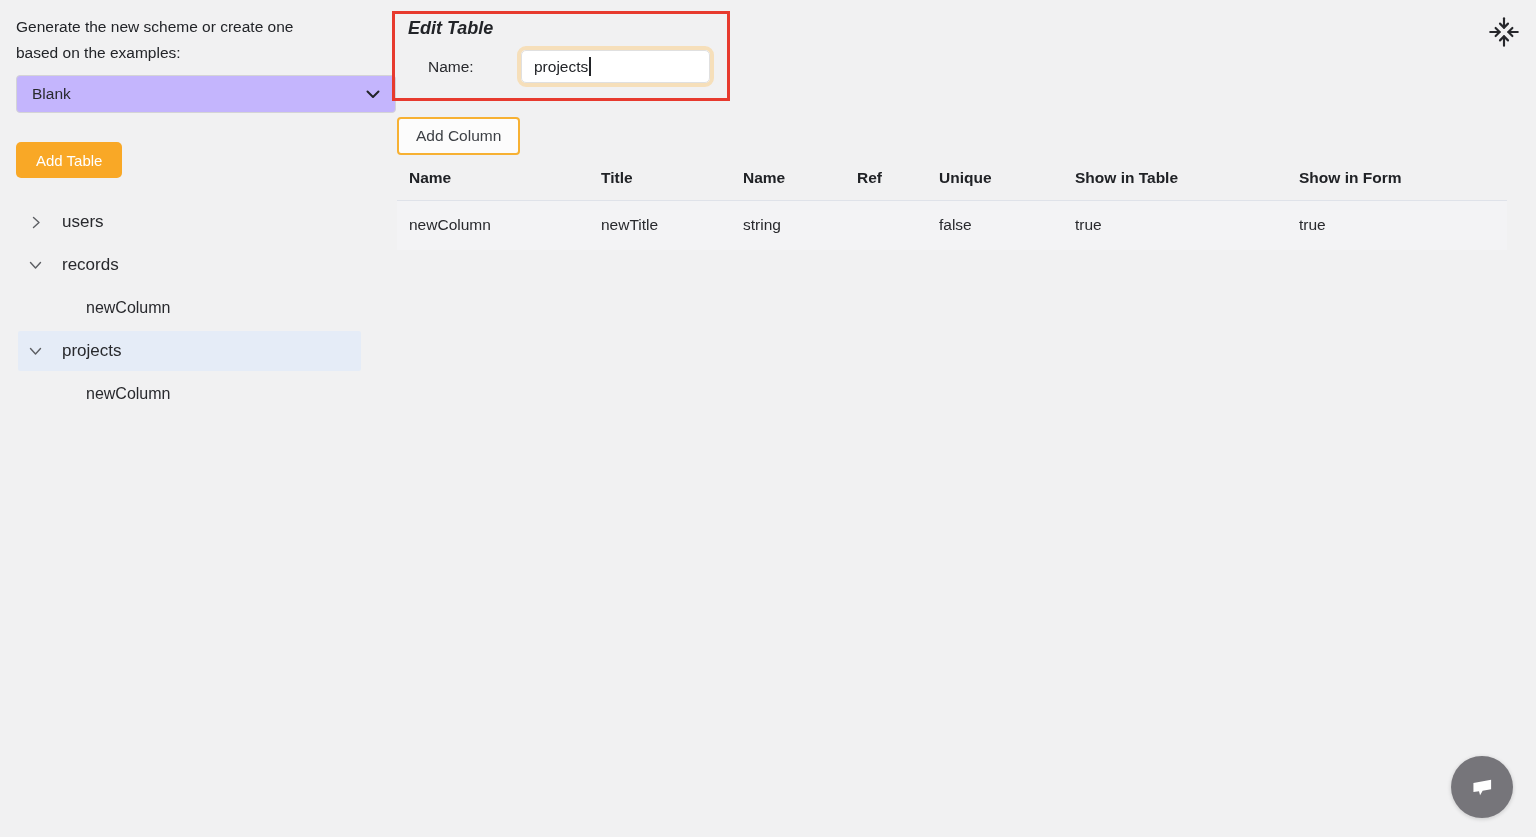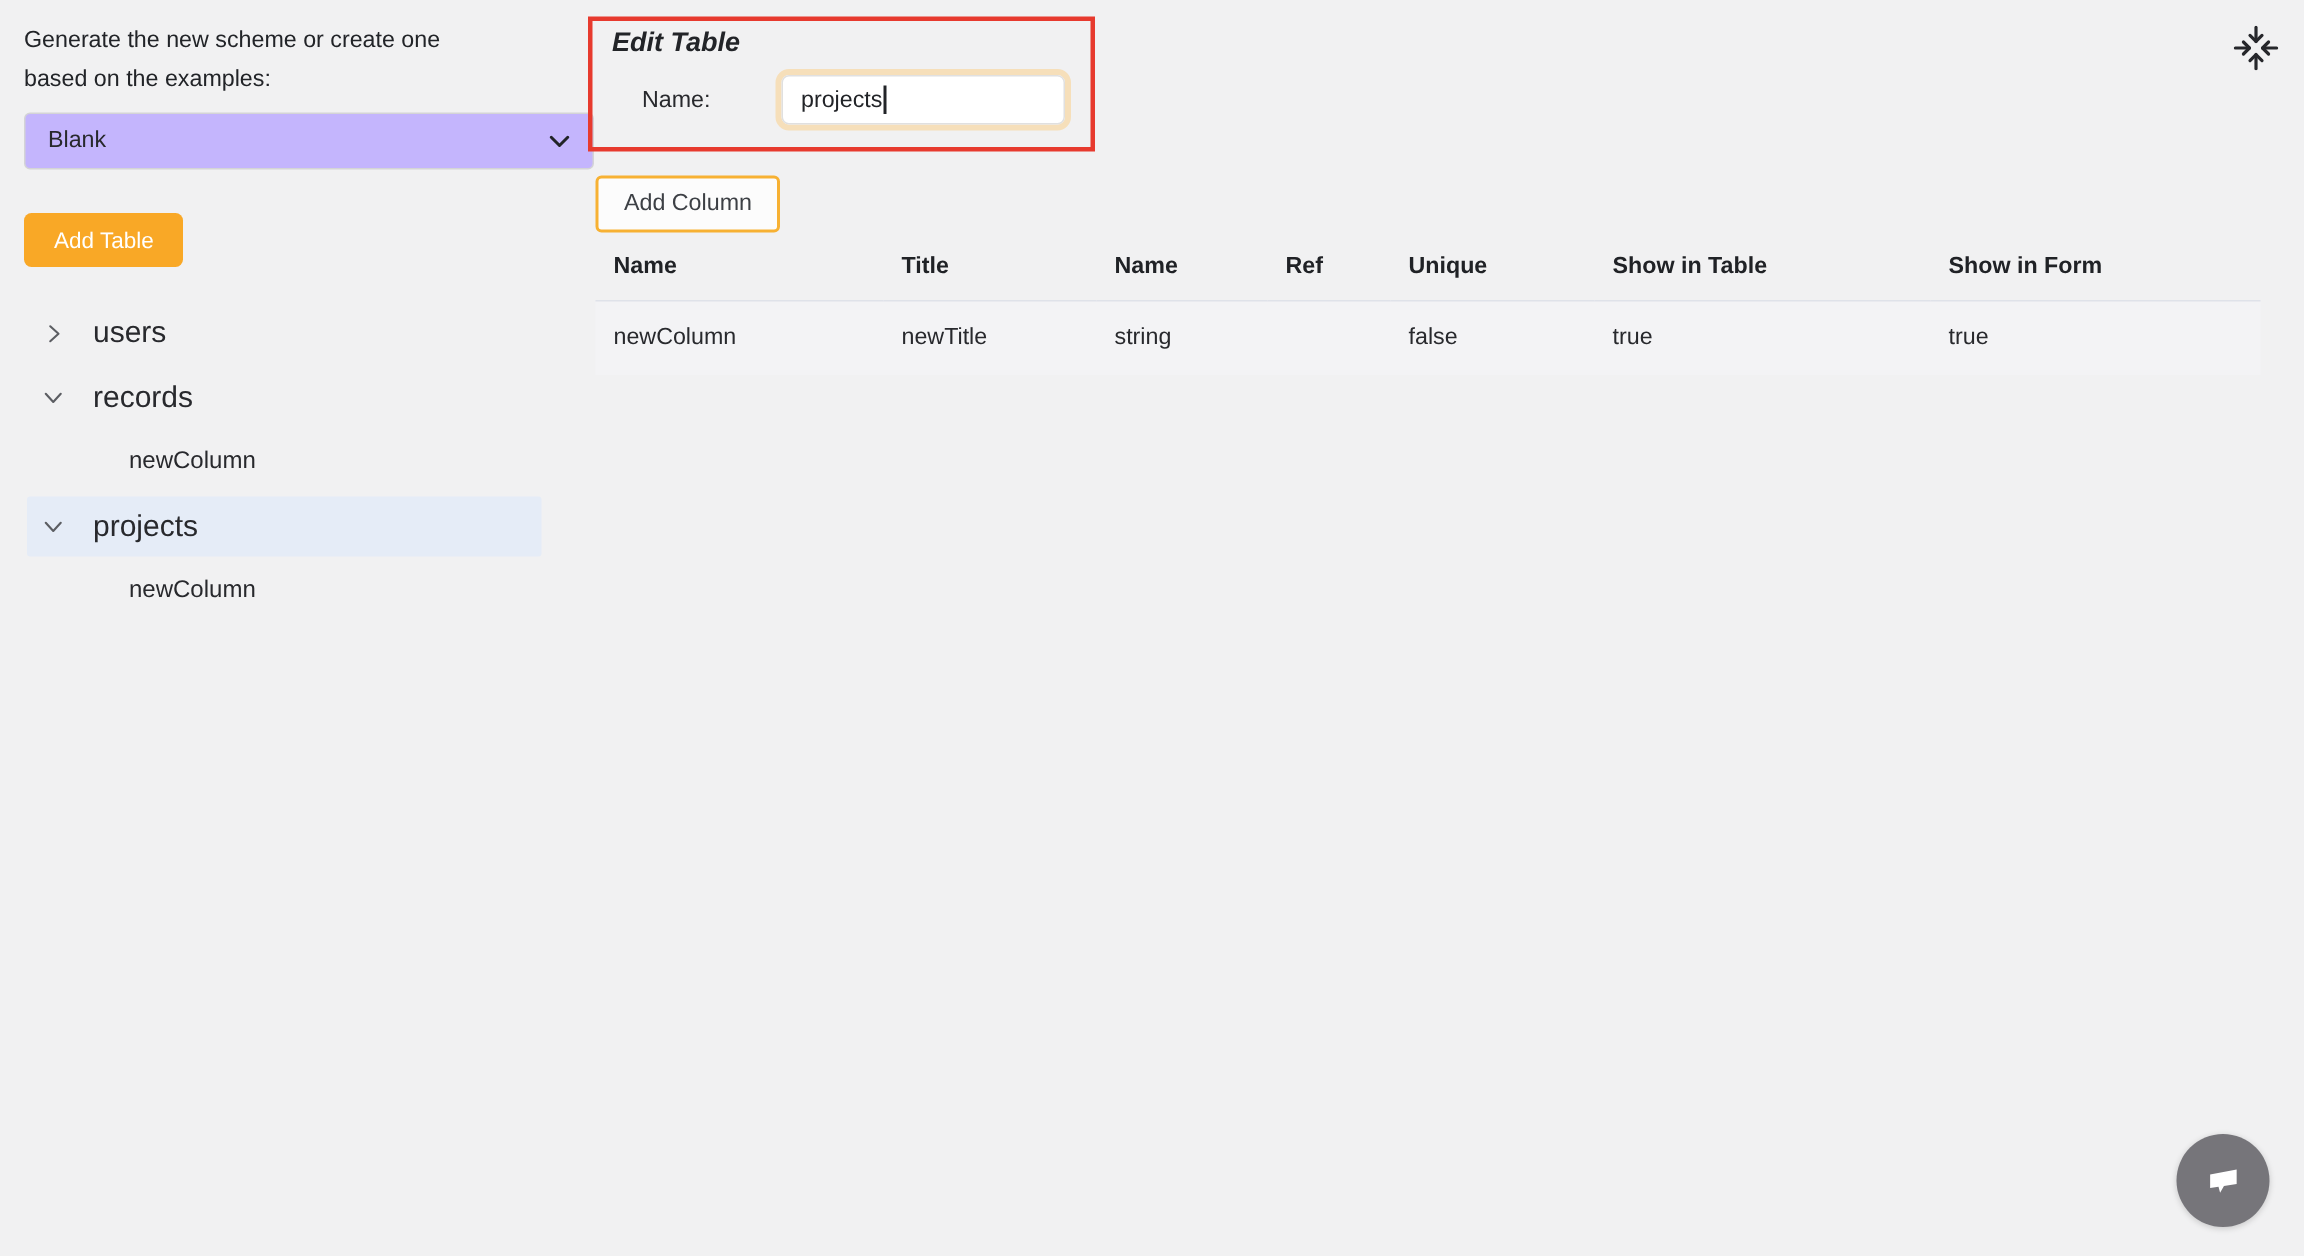--- a/index.html
+++ b/index.html
@@ -23,21 +23,21 @@
     padding:0 15px; font-size:15.5px; cursor:pointer;
   }
   .btn { font-family:inherit; cursor:pointer; }
   .add-table-btn {
     margin-top:29px; background:#f9a826; color:#fff; border:none;
     border-radius:5px; padding:0 20px; height:36px; font-size:15px;
   }
   .tree { margin-top:24px; margin-left:2px; width:343px; }
   .tree-row {
     height:40px; margin-bottom:3px; display:flex; align-items:center;
-    padding-left:10px; font-size:20px; border-radius:2px; cursor:pointer;
+    padding-left:10px; font-size:17px; border-radius:2px; cursor:pointer;
   }
   .tree-row.selected { background:#e5ecf7; }
   .tree-twisty { width:15px; height:15px; margin-right:19px; display:flex; align-items:center; justify-content:center; }
   .tree-child {
     height:40px; margin-bottom:3px; display:flex; align-items:center;
     padding-left:68px; font-size:16px; cursor:pointer;
   }
 
   
   .main { flex:1; padding:11px 28px 0 12px; position:relative; }

